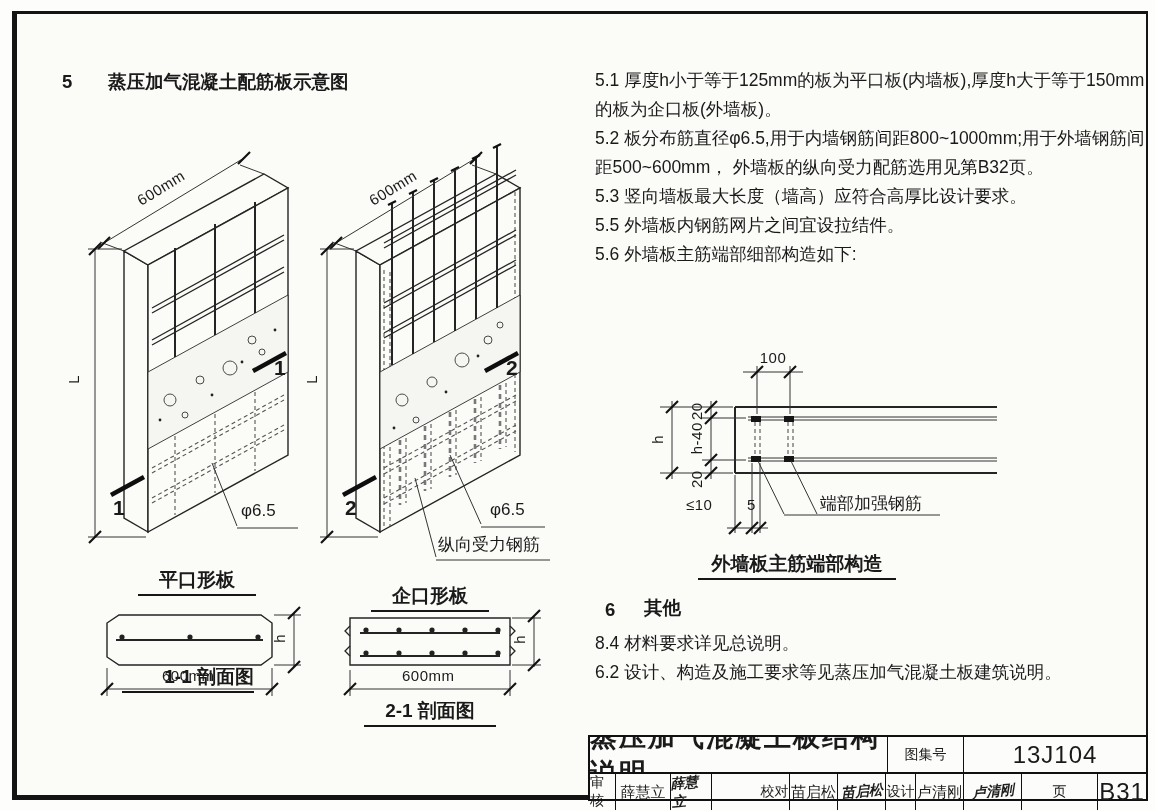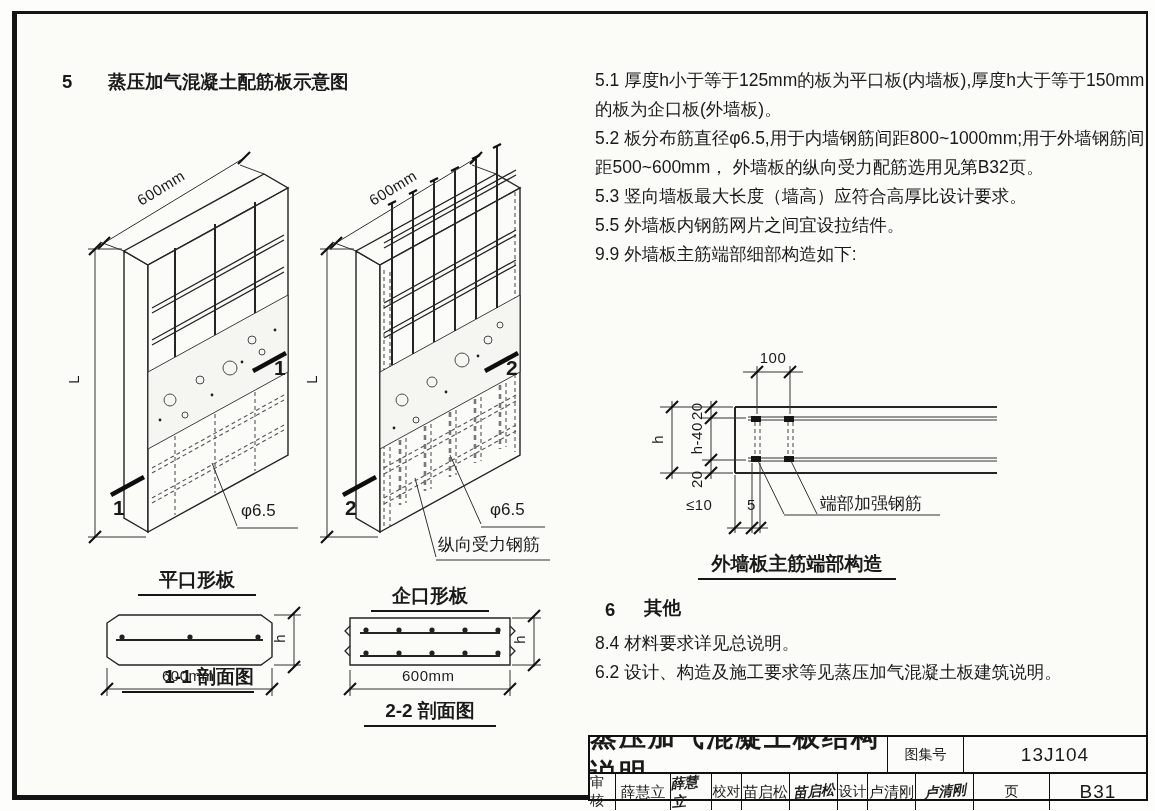--- a/index.html
+++ b/index.html
@@ -42,21 +42,21 @@
         display:flex; flex-direction:column; }
   .tb-row { display:flex; box-sizing:border-box; }
   .tb-row1 { height:37px; border-bottom:2px solid #101010; }
   .tb-row2 { flex:1; }
   .tb-cell { box-sizing:border-box; border-right:1.5px solid #101010;
              display:flex; align-items:center; justify-content:center; overflow:hidden; }
   .tb-cell:last-child { border-right:none; }
   .tb-title { font-size:27px; font-weight:bold; letter-spacing:2px; }
   .tb-sm { font-size:14px; }
   .tb-name { font-size:15px; }
-  .tb-no { font-size:19px; letter-spacing:1px; }
+  .tb-no { font-size:24px; letter-spacing:1px; }
   .sig { font-family:"DejaVu Serif","Liberation Serif",serif; font-style:italic; font-weight:bold;
          font-size:14px; transform:rotate(-5deg); color:#1e1e1e; }
 </style>
 </head>
 <body>
 
 <div class="sheet">
   <div class="frame"></div>
 
   <svg class="draw" width="1155" height="811" viewBox="0 0 1155 811">
@@ -305,28 +305,28 @@
   <span class="lbl" style="left:490px; top:501px; font-size:17px;">φ6.5</span>
   <span class="lbl" style="left:438px; top:536px; font-size:17px;">纵向受力钢筋</span>
   <div class="lbl caption" style="left:371px; top:586px; width:118px;">企口形板</div>
 
   <span class="lbl dim" style="left:162px; top:668px;">600mm</span>
   <span class="lbl dim rot90" style="left:276px; top:630px;">h</span>
   <div class="lbl caption" style="left:122px; top:667px; width:132px;text-align:right;">1-1 剖面图</div>
 
   <span class="lbl dim" style="left:402px; top:668px;">600mm</span>
   <span class="lbl dim rot90" style="left:516px; top:631px;">h</span>
-  <div class="lbl caption" style="left:364px; top:701px; width:132px;">2-2 剖面图</div>
+  <div class="lbl caption" style="left:364px; top:701px; width:132px;">2-1 剖面图</div>
 
   <div class="notes" style="left:595px; top:66px; width:554px;">
     <p>5.1 厚度h小于等于125mm的板为平口板(内墙板),厚度h大于等于150mm的板为企口板(外墙板)。</p>
     <p>5.2 板分布筋直径φ6.5,用于内墙钢筋间距800~1000mm;用于外墙钢筋间距500~600mm， 外墙板的纵向受力配筋选用见第B32页。</p>
     <p>5.3 竖向墙板最大长度（墙高）应符合高厚比设计要求。</p>
     <p>5.5 外墙板内钢筋网片之间宜设拉结件。</p>
-    <p>9.9 外墙板主筋端部细部构造如下:</p>
+    <p>5.6 外墙板主筋端部细部构造如下:</p>
   </div>
 
   <div class="lbl dim ctr" style="left:752px; top:350px; width:42px;">100</div>
   <div class="lbl dim rot90 ctr" style="left:682px; top:403px; width:30px;">20</div>
   <div class="lbl dim rot90 ctr" style="left:674px; top:430px; width:46px;">h-40</div>
   <div class="lbl dim rot90 ctr" style="left:682px; top:471px; width:30px;">20</div>
   <div class="lbl dim rot90 ctr" style="left:643px; top:431px; width:30px;">h</div>
   <span class="lbl dim" style="left:686px; top:497px;">≤10</span>
   <span class="lbl dim" style="left:747px; top:497px;">5</span>
   <span class="lbl" style="left:820px; top:495px; font-size:17px;">端部加强钢筋</span>
@@ -344,21 +344,21 @@
       <div class="tb-cell tb-title" style="width:298px;">蒸压加气混凝土板结构说明</div>
       <div class="tb-cell tb-sm" style="width:76px;">图集号</div>
       <div class="tb-cell tb-no" style="flex:1;">13J104</div>
     </div>
     <div class="tb-row tb-row2">
       <div class="tb-cell tb-sm" style="width:26px;">审核</div>
       <div class="tb-cell tb-name" style="width:55px;">薛慧立</div>
       <div class="tb-cell" style="width:41px;">
           <span class="sig">薛慧立</span>
         </div>
-      <div class="tb-cell tb-sm" style="width:30px;">校对</div>
+      <div class="tb-cell tb-sm" style="width:30px;margin-left:48px;">校对</div>
       <div class="tb-cell tb-name" style="width:48px;">苗启松</div>
       <div class="tb-cell" style="width:48px;">
           <span class="sig">苗启松</span>
         </div>
       <div class="tb-cell tb-sm" style="width:30px;">设计</div>
       <div class="tb-cell tb-name" style="width:48px;">卢清刚</div>
       <div class="tb-cell" style="width:58px;">
           <span class="sig">卢清刚</span>
         </div>
       <div class="tb-cell tb-sm" style="width:76px;">页</div>

